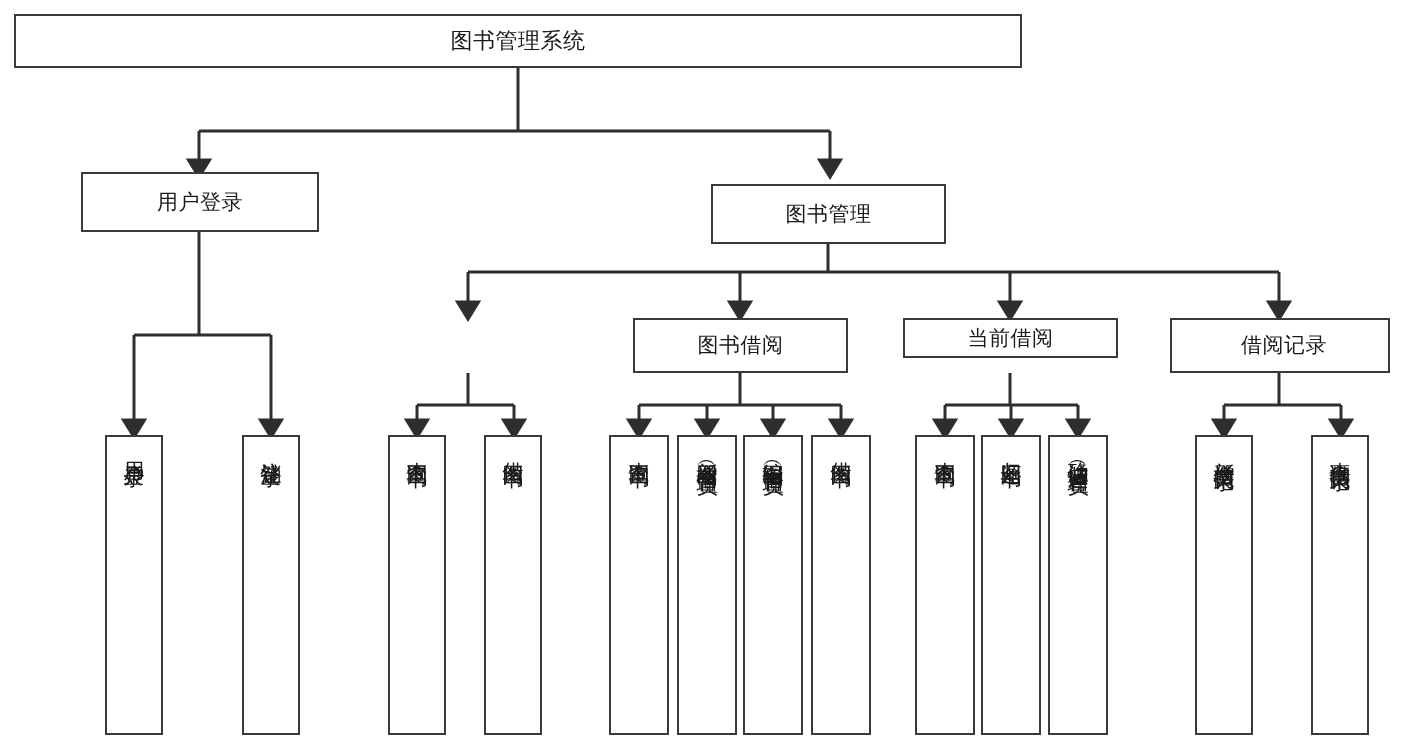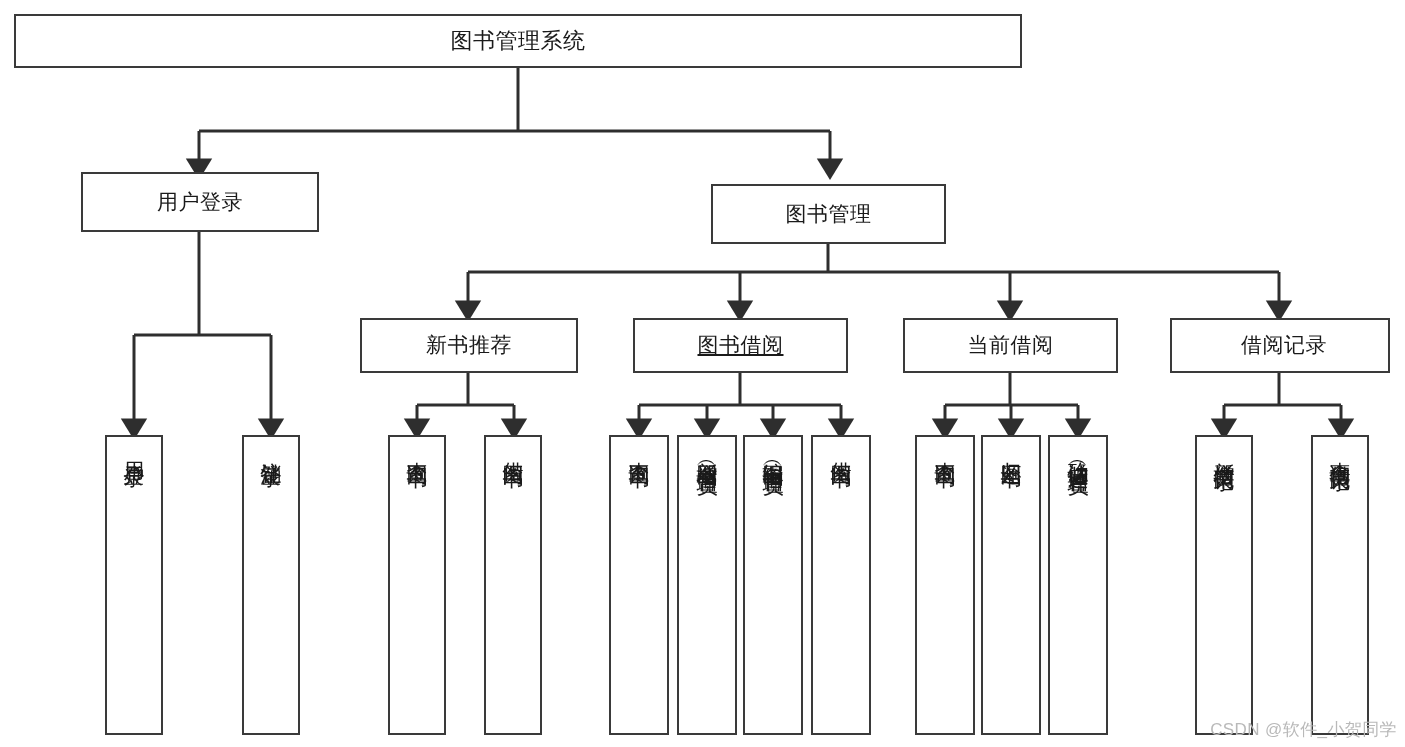--- a/index.html
+++ b/index.html
@@ -134,27 +134,24 @@
     <span class="node-label">图书管理系统</span>
   </div>
 
   <div class="node horiz" style="left:81px; top:172px; width:238px; height:60px;">
     <span class="node-label">用户登录</span>
   </div>
   <div class="node horiz" style="left:711px; top:172px; width:235px; height:60px;margin-top:12px;">
     <span class="node-label">图书管理</span>
   </div>
 
-  <div class="node horiz" style="left:360px; top:318px; width:218px; height:55px;">
-    <span class="node-label">新书推荐</span>
-  </div>
-  <div class="node horiz" style="left:633px; top:318px; width:215px; height:55px;text-decoration:underline;">
+  <div class="node horiz" style="left:633px; top:318px; width:215px; height:55px;">
     <span class="node-label">图书借阅</span>
   </div>
-  <div class="node horiz" style="left:903px; top:318px; width:215px; height:55px;">
+  <div class="node horiz" style="left:903px; top:318px; width:215px; height:40px;">
     <span class="node-label">当前借阅</span>
   </div>
   <div class="node horiz" style="left:1170px; top:318px; width:220px; height:55px;padding-left:8px;">
     <span class="node-label">借阅记录</span>
   </div>
 
   <div class="node vert" style="left:105px; top:435px; width:58px; height:300px;">
     <span class="node-label">用户登录</span>
   </div>
   <div class="node vert" style="left:242px; top:435px; width:58px; height:300px;">
@@ -191,15 +188,14 @@
     <span class="node-label">确认归还（管理员）</span>
   </div>
 
   <div class="node vert" style="left:1195px; top:435px; width:58px; height:300px;">
     <span class="node-label">新增借阅记录</span>
   </div>
   <div class="node vert" style="left:1311px; top:435px; width:58px; height:300px;">
     <span class="node-label">查询借阅记录</span>
   </div>
 
-  <div class="watermark">CSDN @软件_小贺同学</div>
 
 </div>
 
 </body></html>

